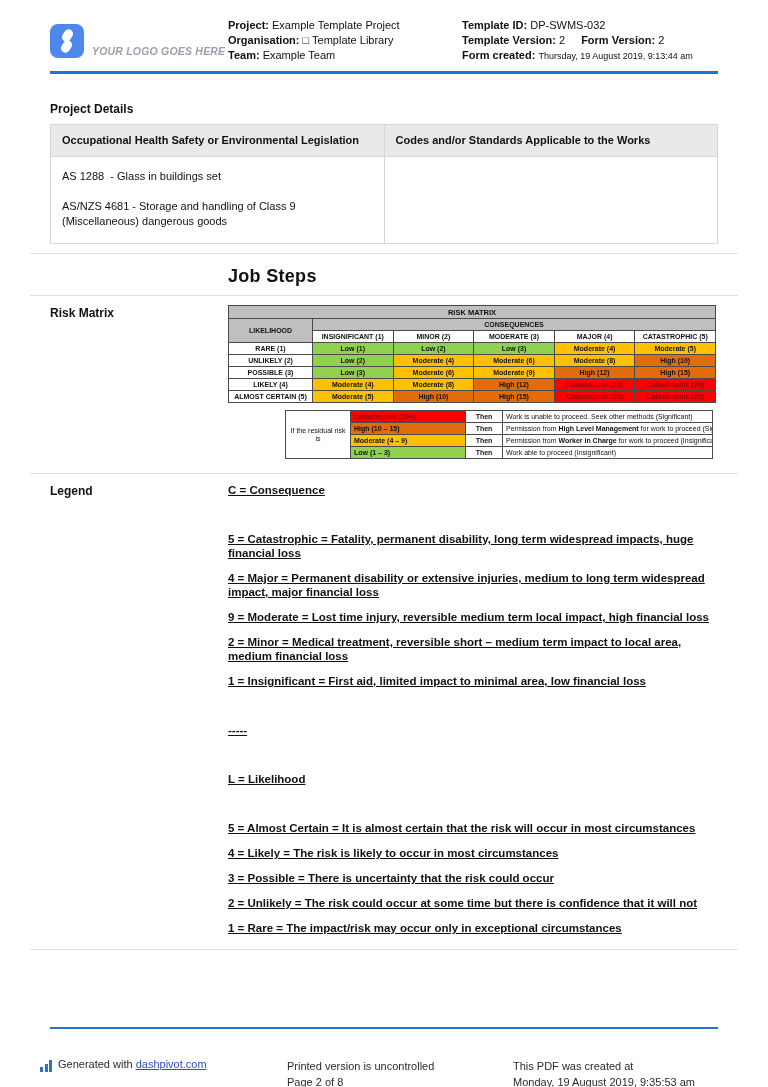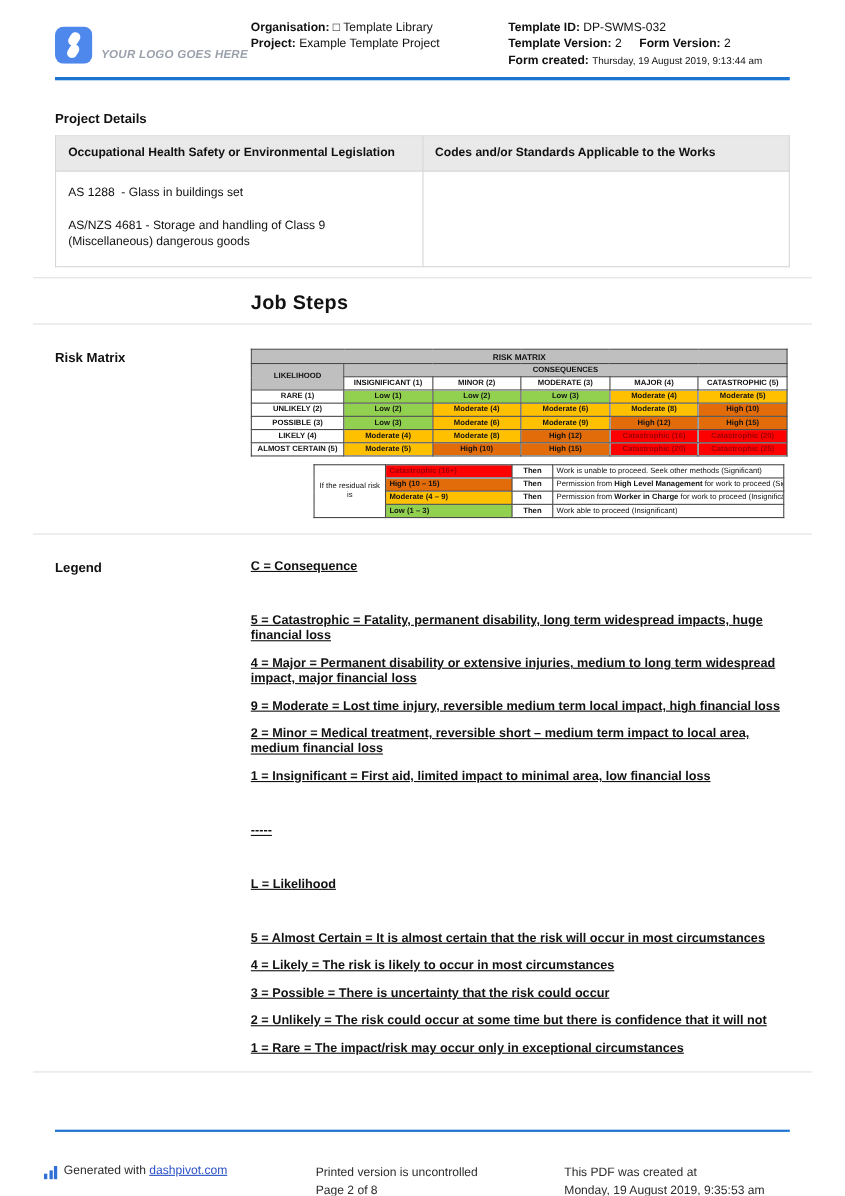--- a/index.html
+++ b/index.html
@@ -32,21 +32,21 @@
   table.pd td { padding:12px 11px 14px; line-height:15px; vertical-align:top; }
   .pd-line1 { white-space:pre-wrap; }
   .pd-spacer { height:15px; }
   .pd-line2 { max-width:330px; }
 
   
   .job-steps { margin:12px 0 0 178px; font-size:18px; font-weight:bold; letter-spacing:.3px; padding-bottom:8px; }
   .div-top { margin-top:9px; }
 
   
-  .flex-sec { display:flex; margin-top:22px; }
+  .flex-sec { display:flex; margin-top:9px; }
   .side-label { width:178px; flex:0 0 auto; padding-top:1px; }
   .matrix-area { width:490px; }
   table.matrix { width:488px; border-collapse:collapse; table-layout:fixed; font-size:7px; font-weight:bold; text-align:center; color:#111; }
   table.matrix th, table.matrix td { border:1px solid #4a4a4a; padding:1px 0; line-height:9px; height:11px; overflow:hidden; white-space:nowrap; }
   table.matrix .gray { background:#bfbfbf; }
   table.matrix .title-row td { font-size:7.5px; height:13px; }
   col.c-lik { width:84px; }
 
   table.residual { border-collapse:collapse; font-size:7px; color:#111; margin:7px 0 0 57px; width:427px; table-layout:fixed; }
   table.residual td { border:1px solid #4a4a4a; padding:1px 3px; line-height:9px; height:12px; overflow:hidden; white-space:nowrap; }
@@ -83,22 +83,23 @@
   <div class="hdr">
     <div class="logo-wrap">
       <svg class="logo-icon" viewBox="0 0 34 34">
         <rect x="0" y="0" width="34" height="34" rx="8" fill="#4f88ec"></rect>
         <rect x="13" y="5" width="9" height="13" rx="4.5" fill="#ffffff" transform="rotate(32 17.5 11.5)"></rect>
         <rect x="12" y="16" width="9" height="13" rx="4.5" fill="#ffffff" transform="rotate(32 16.5 22.5)"></rect>
       </svg>
       <span class="logo-text">YOUR LOGO GOES HERE</span>
     </div>
     <div class="hdr-col1">
+      <div class="hline"><span class="b">Project:</span> <span>Example Template Project</span></div>
       <div class="hline"><span class="b">Organisation:</span> <span>□ Template Library</span></div>
-      <div class="hline"><span class="b">Project:</span> <span>Example Template Project</span></div>
+      <div class="hline"><span class="b">Team:</span> <span>Example Team</span></div>
     </div>
     <div class="hdr-col2">
       <div class="hline"><span class="b">Template ID:</span> <span>DP-SWMS-032</span></div>
       <div class="hline"><span class="b">Template Version:</span> <span>2</span><span class="vgap"></span><span class="b">Form Version:</span> <span>2</span></div>
       <div class="hline"><span class="b">Form created:</span> <span class="small">Thursday, 19 August 2019, 9:13:44 am</span></div>
     </div>
   </div>
   <div class="rule-blue"></div>
 
   <div class="sec-label pd-label">Project Details</div>

